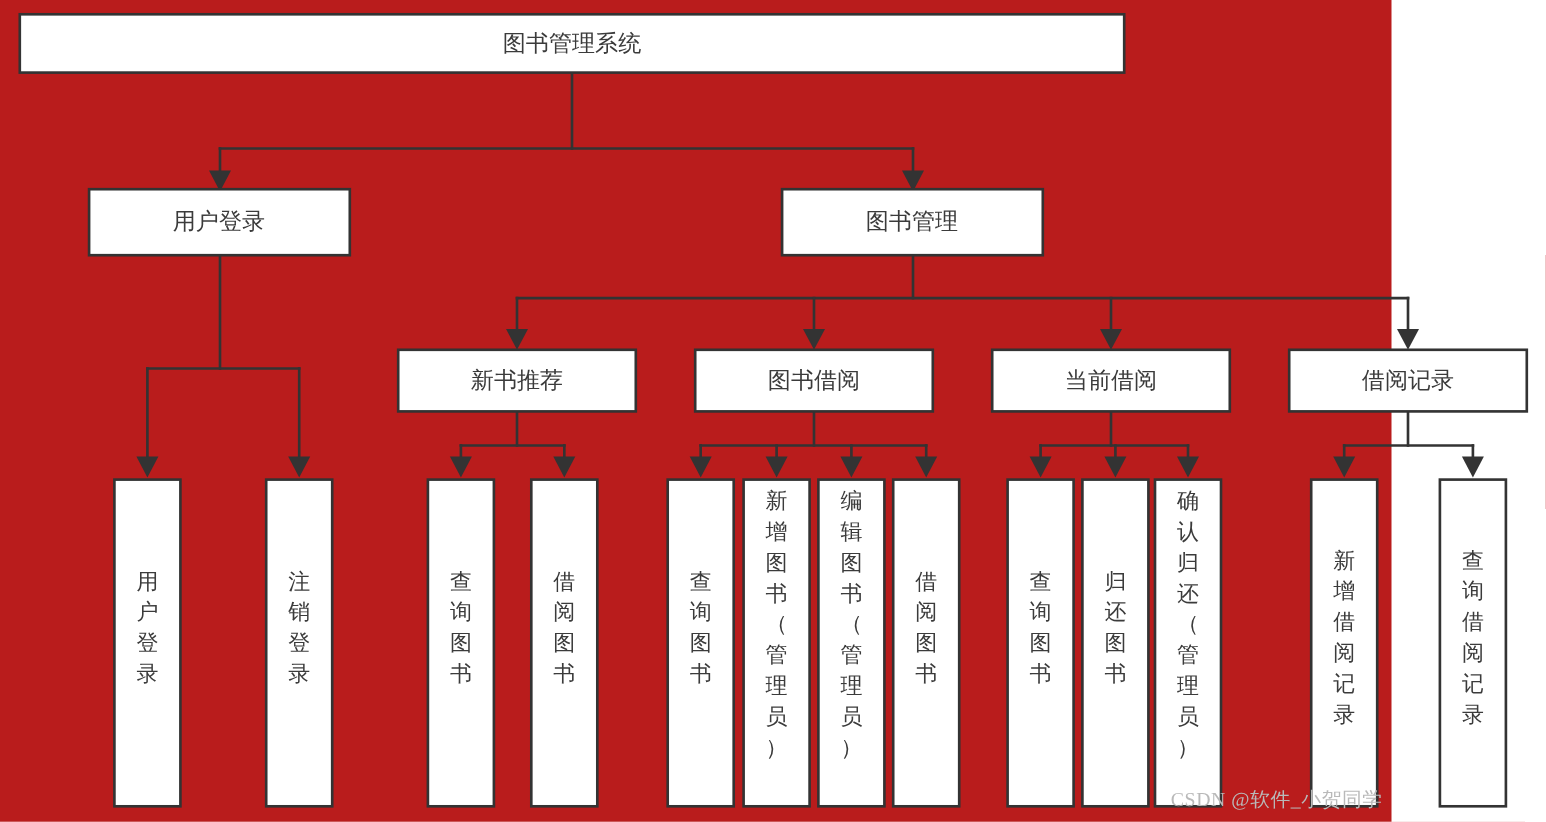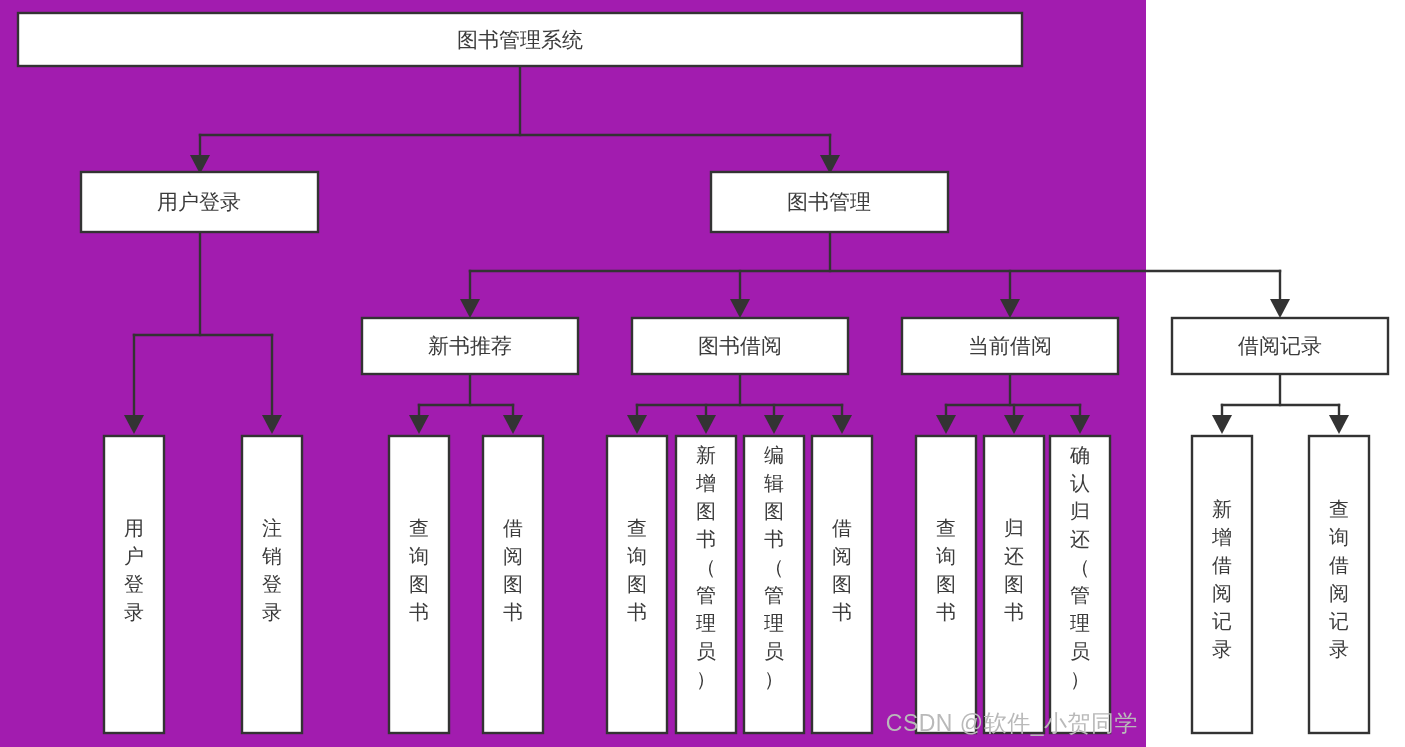--- a/index.html
+++ b/index.html
@@ -8,23 +8,23 @@
     background: #ffffff;
   }
   body {
     width: 1405px;
     height: 747px;
     font-family: "Liberation Sans", sans-serif;
     overflow: hidden;
   }
   #diagram-root {
     position: relative;
-    width: 1146px;
+    width: 1265px;
     height: 747px;
-    background: #a21caf;
+    background: #b91c1c;
   }
   svg#flow {
     position: absolute;
     left: 0;
     top: 0;
     width: 1405px;
     height: 747px;
   }
   .node-box {
     fill: #ffffff;
@@ -51,22 +51,22 @@
   .node-label-v {
     font-family: "Liberation Sans", sans-serif;
     font-size: 20px;
     fill: #3b3b3b;
     text-anchor: middle;
   }
   .watermark {
     position: absolute;
     right: 8px;
     bottom: 8px;
-    font-family: Liberation Sans, sans-serif;
-    font-size: 23px;
+    font-family: Liberation Serif, serif;
+    font-size: 18px;
     color: #b9b9b9;
     letter-spacing: 0.5px;
     white-space: nowrap;
     pointer-events: none;
   }
 </style>
 </head>
 <body>
 
 <div id="diagram-root">

